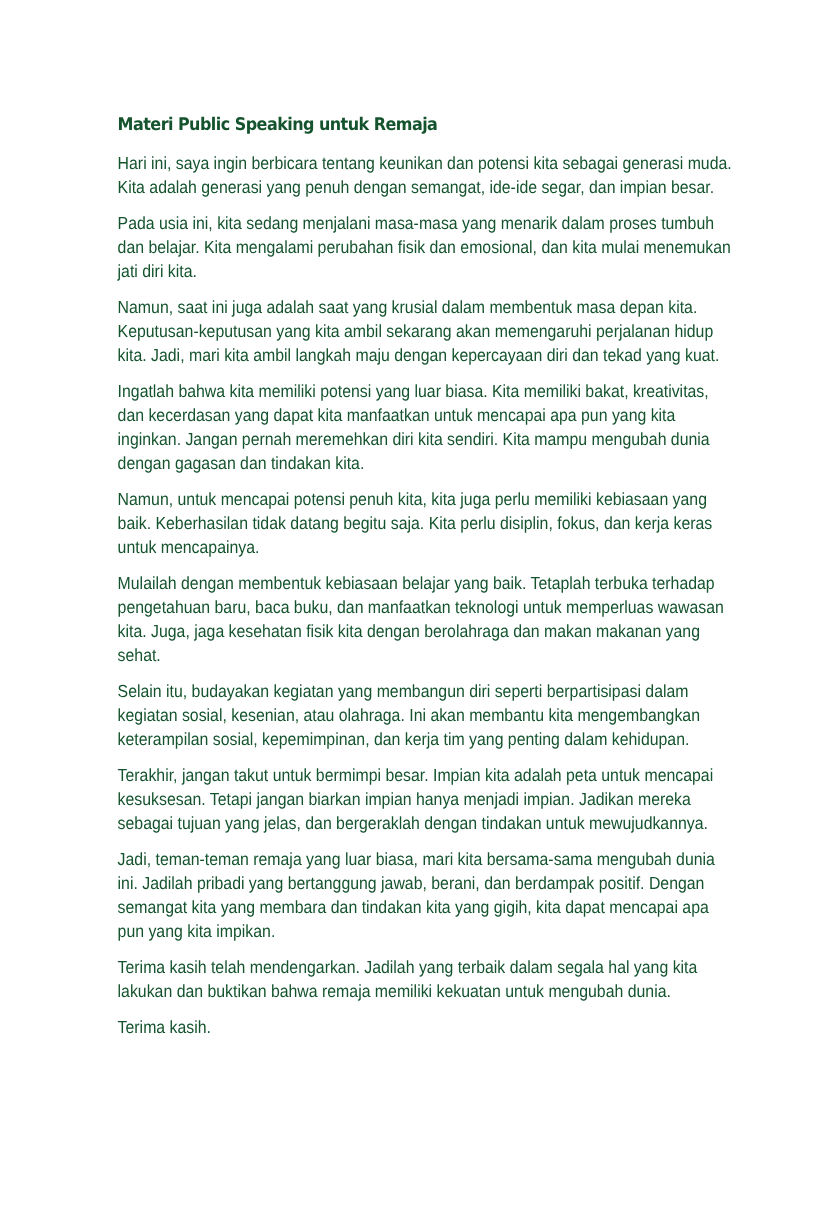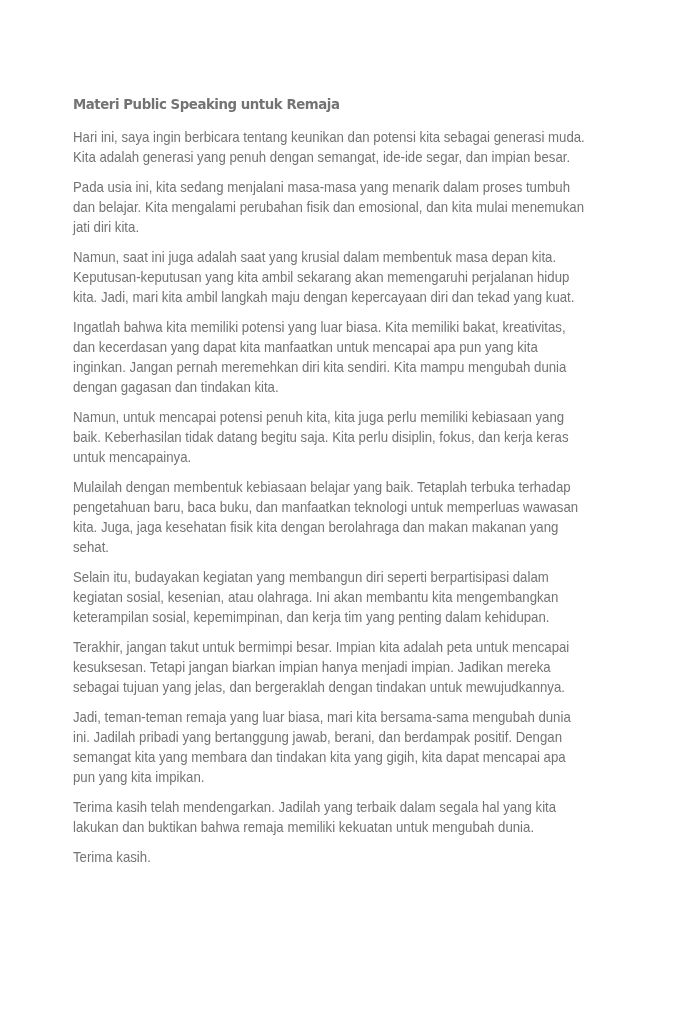--- a/index.html
+++ b/index.html
@@ -1,19 +1,19 @@
 <!DOCTYPE html>
 <html><head>
 <meta charset="utf-8">
 <style>
   html, body { margin: 0; padding: 0; background: #ffffff; }
   body { width: 683px; height: 1024px; position: relative; overflow: hidden; }
   .page {
-    position: absolute; left: 73px; top: 94px; width: 560px;
-    color: #737373;
+    position: absolute; left: 98px; top: 94px; width: 560px;
+    color: #14532d;
   }
   .title {
     font-family: "DejaVu Sans", sans-serif;
     font-weight: bold;
     font-size: 14.5px;
     letter-spacing: -0.5px;
     margin: 0 0 13px 0;
     line-height: 20px;
     transform: scaleX(0.92);
     transform-origin: left;

